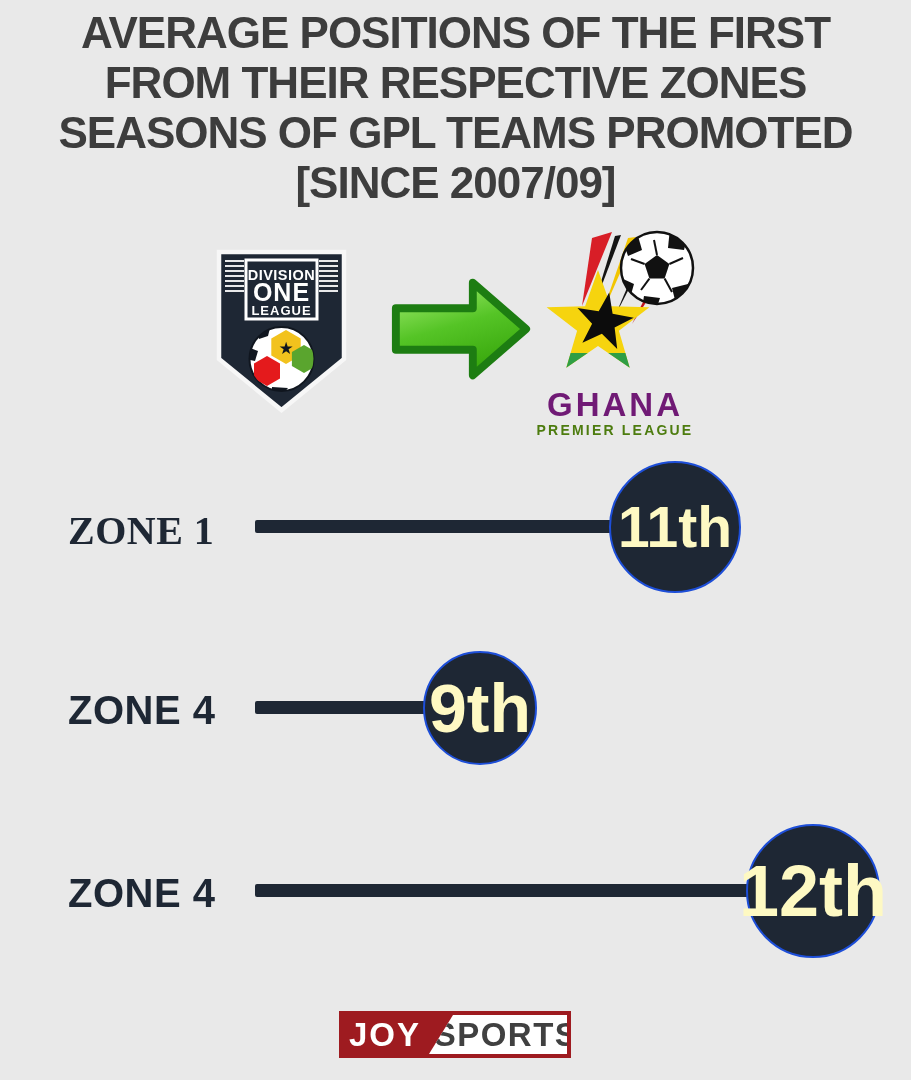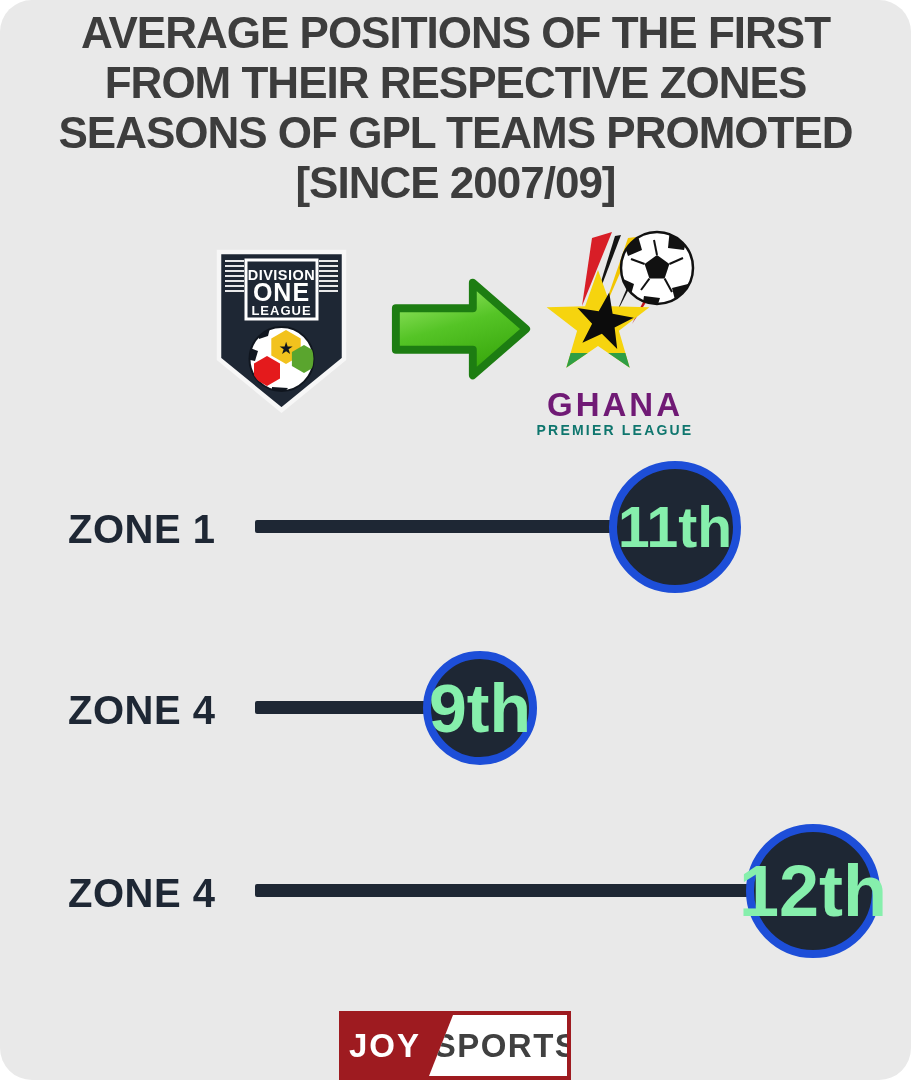--- a/index.html
+++ b/index.html
@@ -1,60 +1,60 @@
 <!DOCTYPE html>
 <html><head>
 <meta charset="utf-8">
 <style>
   * { margin:0; padding:0; box-sizing:border-box; }
   html,body { width:911px; height:1080px; }
   body { font-family:"Liberation Sans", sans-serif; }
   .canvas {
     position:relative; width:911px; height:1080px;
-    background:#e9e9e9; overflow:hidden;border-radius:32px;
+    background:#e9e9e9; overflow:hidden;
   }
   
   .title {
     position:absolute; top:8px; left:0; width:911px;
     text-align:center; font-weight:bold; font-size:44px;
     line-height:1.14; color:#3d3d3d; letter-spacing:-1px;
   }
   
   .d1l-logo { position:absolute; left:214px; top:247px; width:136px; height:170px; }
   .arrow-wrap { position:absolute; left:386px; top:268px; width:148px; height:122px; }
   .gpl-logo { position:absolute; left:520px; top:226px; width:190px; text-align:center; }
   .gpl-name { font-size:33px; font-weight:bold; color:#701a75; letter-spacing:3px; line-height:1; margin-top:-2px; }
-  .gpl-sub  { font-size:14px; font-weight:bold; color:#0f766e; letter-spacing:2.2px; line-height:1.3; }
+  .gpl-sub  { font-size:14px; font-weight:bold; color:#4d7c0f; letter-spacing:2.2px; line-height:1.3; }
   
   .zone-row { position:absolute; left:0; width:911px; }
   .zone-label {
     position:absolute; left:68px; font-size:40px; font-weight:bold;
     color:#1e2734; letter-spacing:0.5px; white-space:nowrap;
   }
   .zone-line { position:absolute; background:#1e2734; height:13px; border-radius:2px; }
   .zone-circle {
-    position:absolute; background:#1e2734; border:8px solid #1d4ed8;
+    position:absolute; background:#1e2734; border:2px solid #1d4ed8;
     border-radius:50%; display:flex; align-items:center; justify-content:center;
-    color:#86efac; font-weight:bold;
+    color:#fef9c3; font-weight:bold;
   }
   .row-1 { top:461px; height:132px; }
-  .row-1 .zone-label { top:46px; }
+  .row-1 .zone-label { top:46px;font-family:Liberation Serif, serif; }
   .row-1 .zone-line  { left:255px; top:59px; width:395px; }
   .row-1 .zone-circle{ left:609px; top:0; width:132px; height:132px; font-size:57px; }
   .row-2 { top:651px; height:114px; }
   .row-2 .zone-label { top:37px; }
   .row-2 .zone-line  { left:255px; top:50px; width:192px; }
   .row-2 .zone-circle{ left:423px; top:0; width:114px; height:114px; font-size:68px; }
   .row-3 { top:824px; height:134px; }
   .row-3 .zone-label { top:47px; }
   .row-3 .zone-line  { left:255px; top:60px; width:497px; }
   .row-3 .zone-circle{ left:746px; top:0; width:134px; height:134px; font-size:72px; }
   
   .joy {
-    position:absolute; left:339px; top:1011px; width:232px; height:69px;
+    position:absolute; left:339px; top:1011px; width:232px; height:47px;
     background:#9e1b20; display:flex;
   }
   .joy-left {
     width:92px; color:#ffffff; font-weight:bold; font-size:33px; letter-spacing:2px;
     display:flex; align-items:center; justify-content:center;
   }
   .joy-right {
     position:absolute; left:90px; right:4px; top:4px; bottom:4px;
     background:#ffffff; clip-path:polygon(24px 0, 100% 0, 100% 100%, 0 100%);
     display:flex; align-items:center; justify-content:center;

